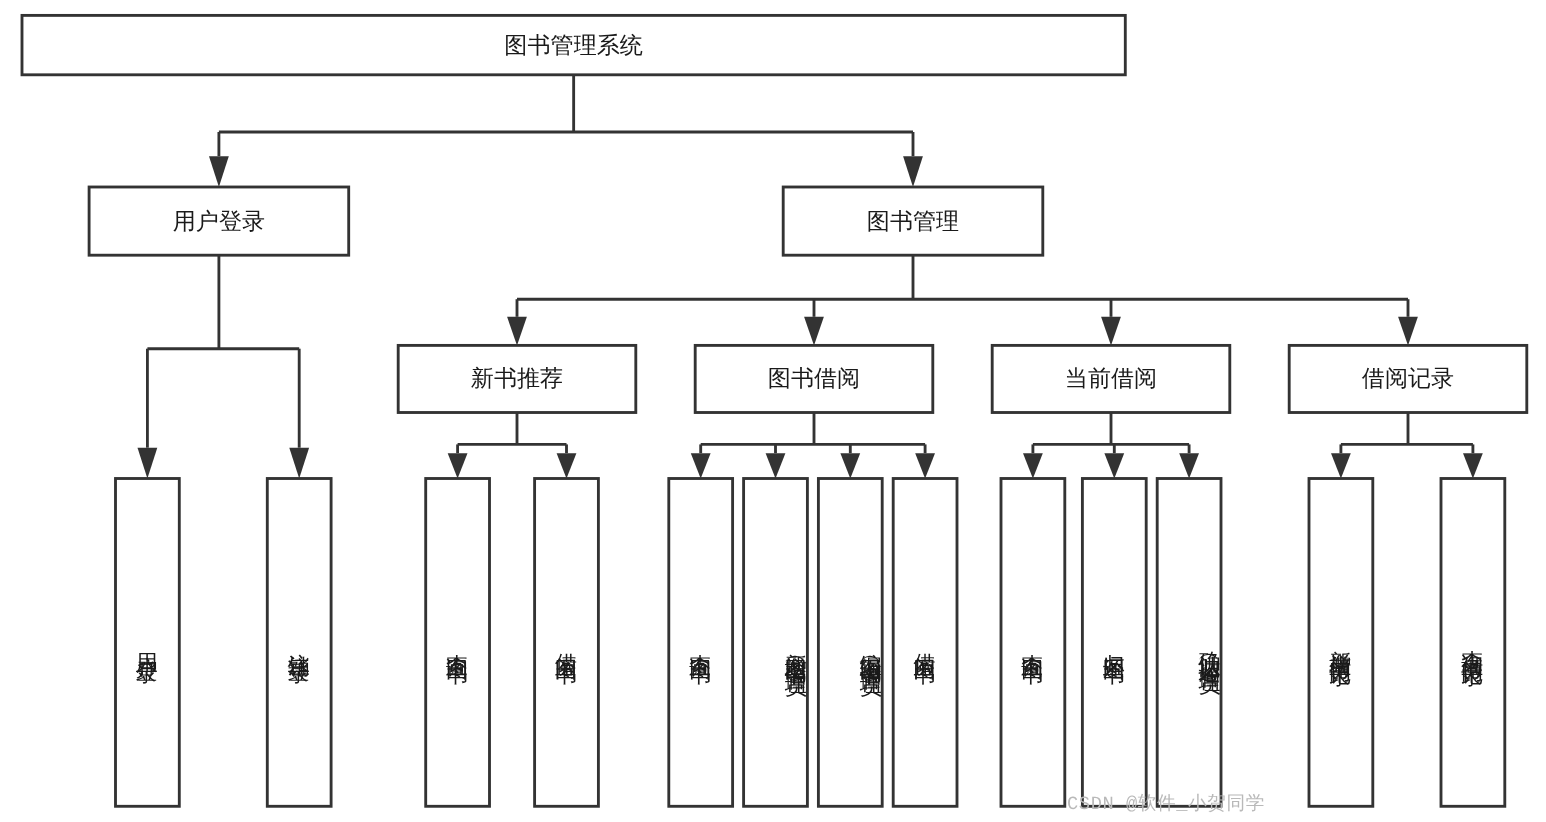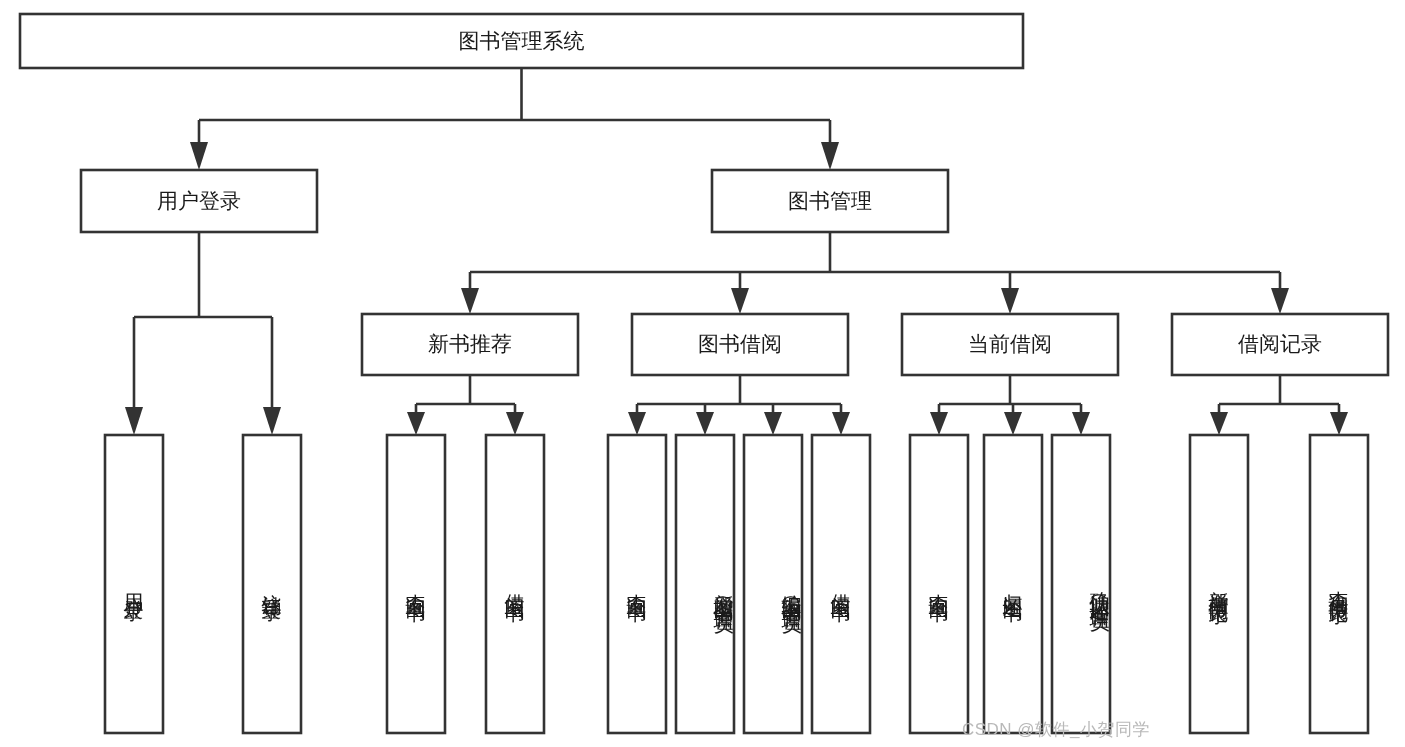--- a/index.html
+++ b/index.html
@@ -61,21 +61,21 @@
     white-space: nowrap;
     display: flex;
     align-items: center;
     justify-content: center;
     pointer-events: none;
   }
   .watermark {
     position: absolute;
     right: 8px;
     bottom: 6px;
-    font-family: Liberation Sans, sans-serif;
+    font-family: Liberation Mono, monospace;
     font-size: 17px;
     color: #b9b9b9;
     letter-spacing: 0.5px;
     white-space: nowrap;
   }
 </style>
 </head>
 <body>
 
 <div id="diagram-root">

